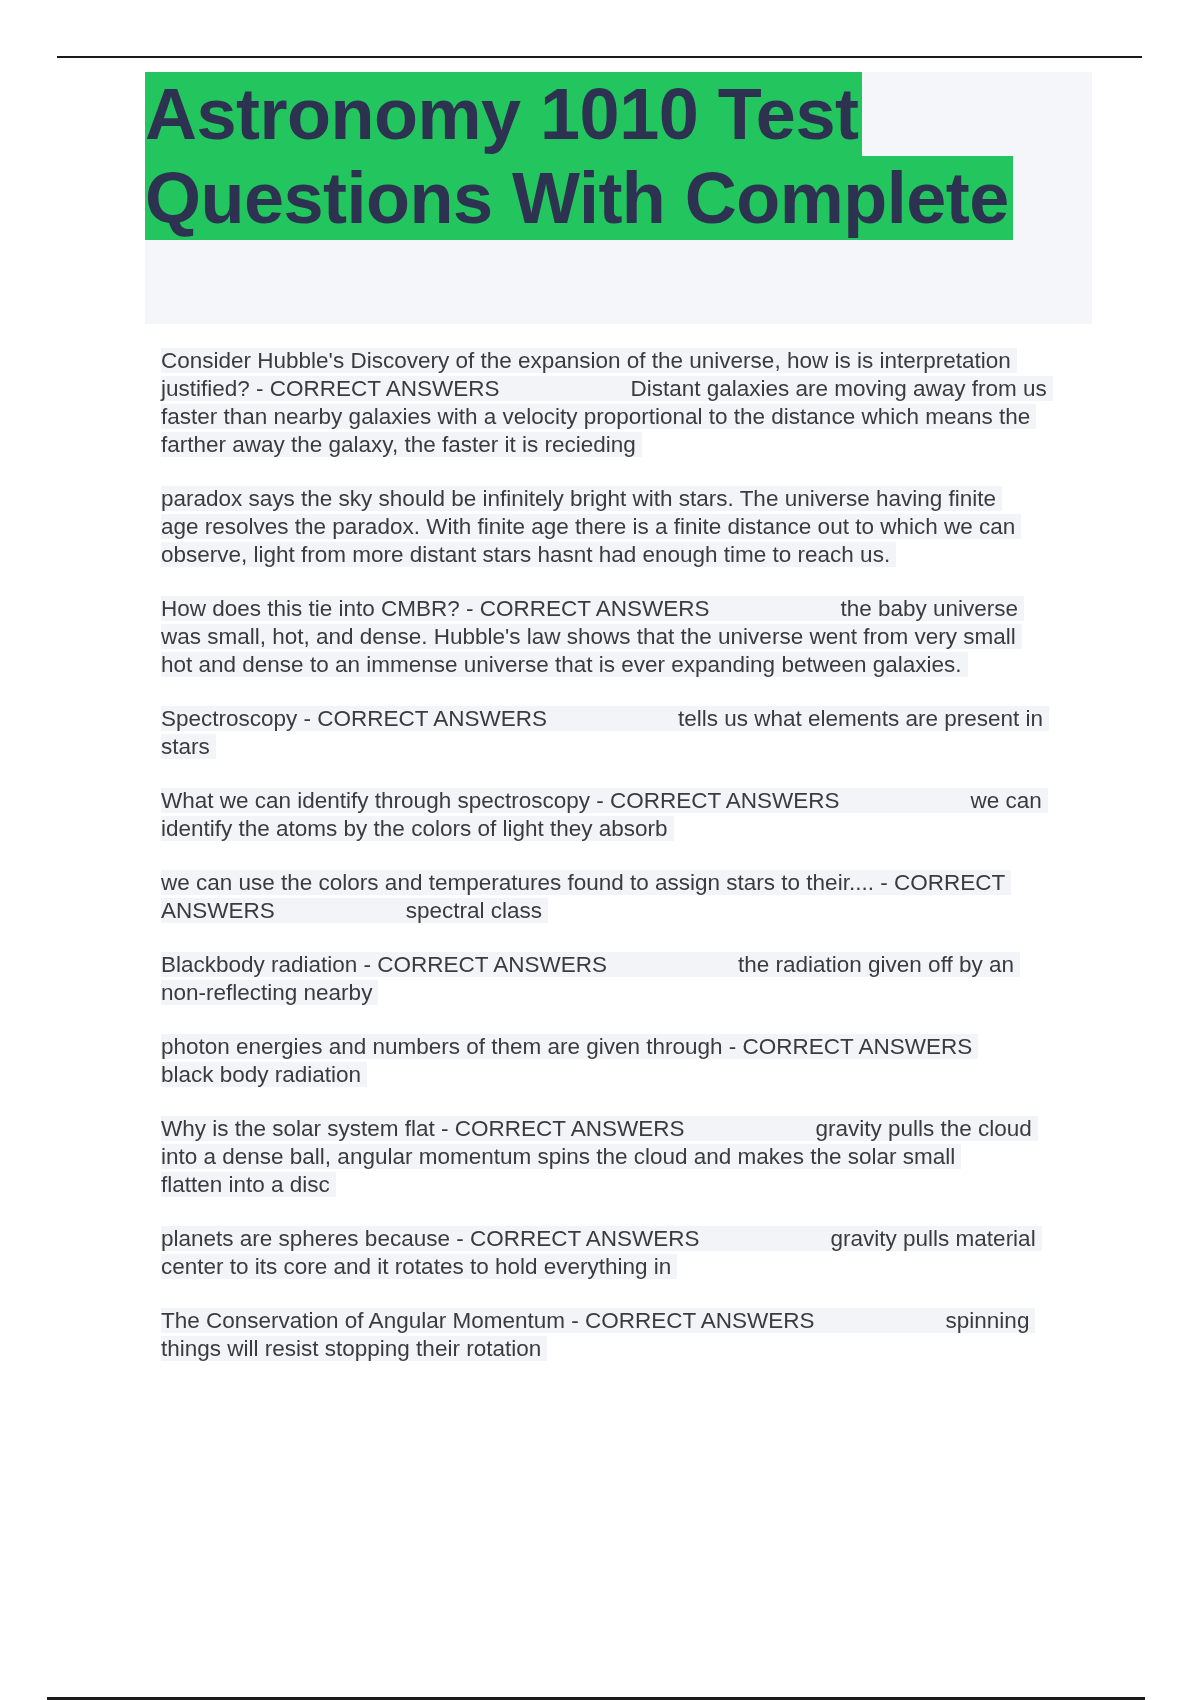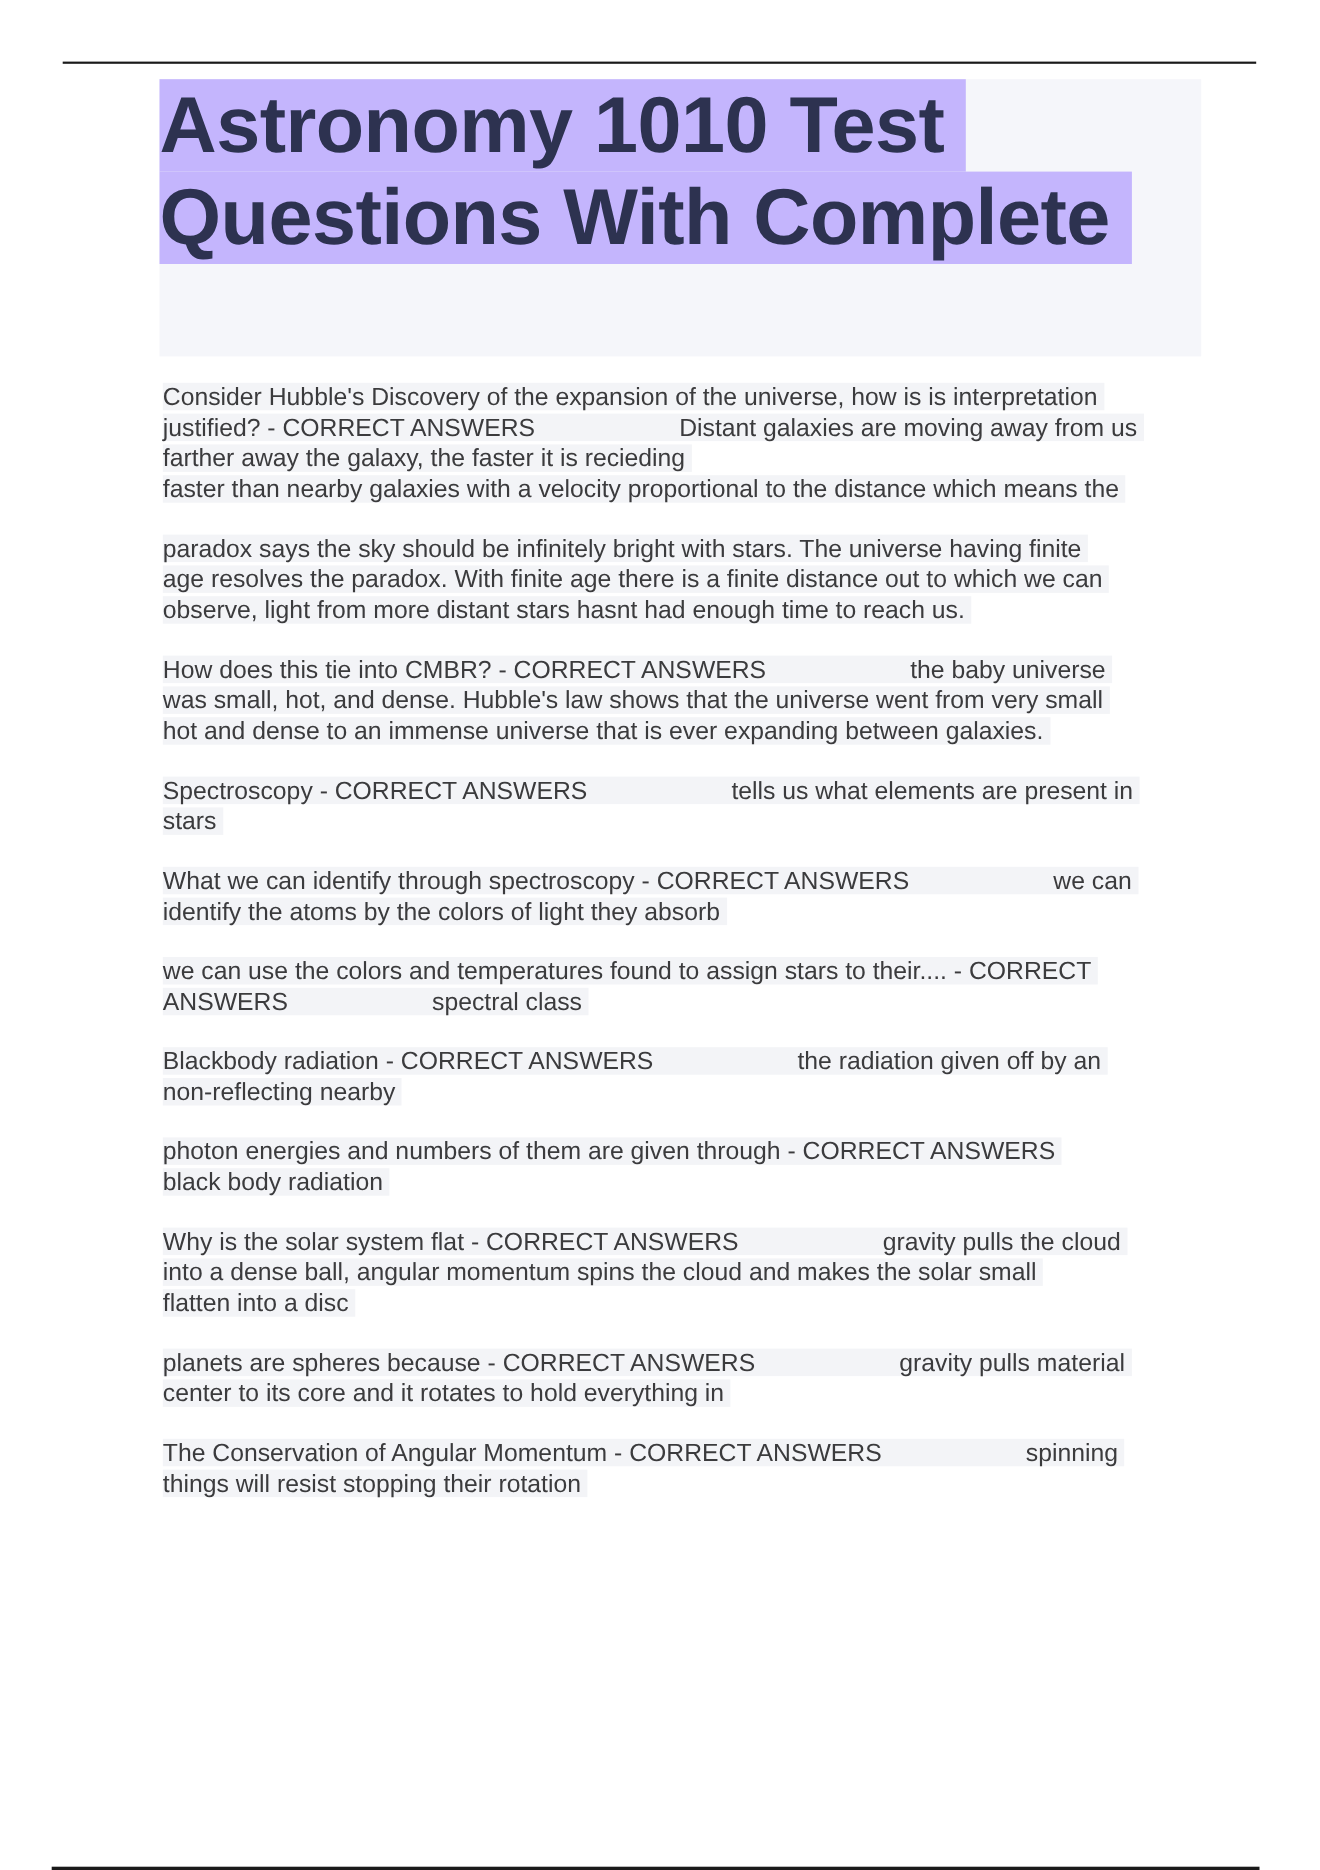--- a/index.html
+++ b/index.html
@@ -38,35 +38,35 @@
       line-height: 84px;
       color: #2d3250;
       letter-spacing: -0.5px;
     }
     .title-line {
       display: block;
       height: 84px;
     }
     .title-line span {
       display: inline-block;
-      background: #c4b5fd;
-      padding-right: 20px;
+      background: #22c55e;
+      padding-right: 4px;
       height: 84px;
       line-height: 84px;
       white-space: nowrap;
     }
 
     .content {
       position: absolute;
       left: 145px;
       top: 347px;
       width: 950px;
     }
     .qa {
-      margin: 0 0 26px 3px;
+      margin: 0 0 26px 16px;
       font-size: 22.5px;
       line-height: 28px;
       color: #3b3b3d;
     }
     .qa .line {
       display: block;
       white-space: pre;
       height: 28px;
     }
     .qa .line span {
@@ -87,22 +87,22 @@
   <h1 class="title">
     <span class="title-line"><span>Astronomy 1010 Test</span></span>
     <span class="title-line"><span>Questions With Complete</span></span>
   </h1>
 </div>
 
 <div class="content" id="qa-list">
     <p class="qa">
       <span class="line"><span>Consider Hubble's Discovery of the expansion of the universe, how is is interpretation</span></span>
       <span class="line"><span>justified? - CORRECT ANSWERS<span class="gap"></span>Distant galaxies are moving away from us</span></span>
+      <span class="line"><span>faster than nearby galaxies with a velocity proportional to the distance which means the</span></span>
       <span class="line"><span>farther away the galaxy, the faster it is recieding</span></span>
-      <span class="line"><span>faster than nearby galaxies with a velocity proportional to the distance which means the</span></span>
     </p>
     <p class="qa">
       <span class="line"><span>paradox says the sky should be infinitely bright with stars. The universe having finite</span></span>
       <span class="line"><span>age resolves the paradox. With finite age there is a finite distance out to which we can</span></span>
       <span class="line"><span>observe, light from more distant stars hasnt had enough time to reach us.</span></span>
     </p>
     <p class="qa">
       <span class="line"><span>How does this tie into CMBR? - CORRECT ANSWERS<span class="gap"></span>the baby universe</span></span>
       <span class="line"><span>was small, hot, and dense. Hubble's law shows that the universe went from very small</span></span>
       <span class="line"><span>hot and dense to an immense universe that is ever expanding between galaxies.</span></span>

